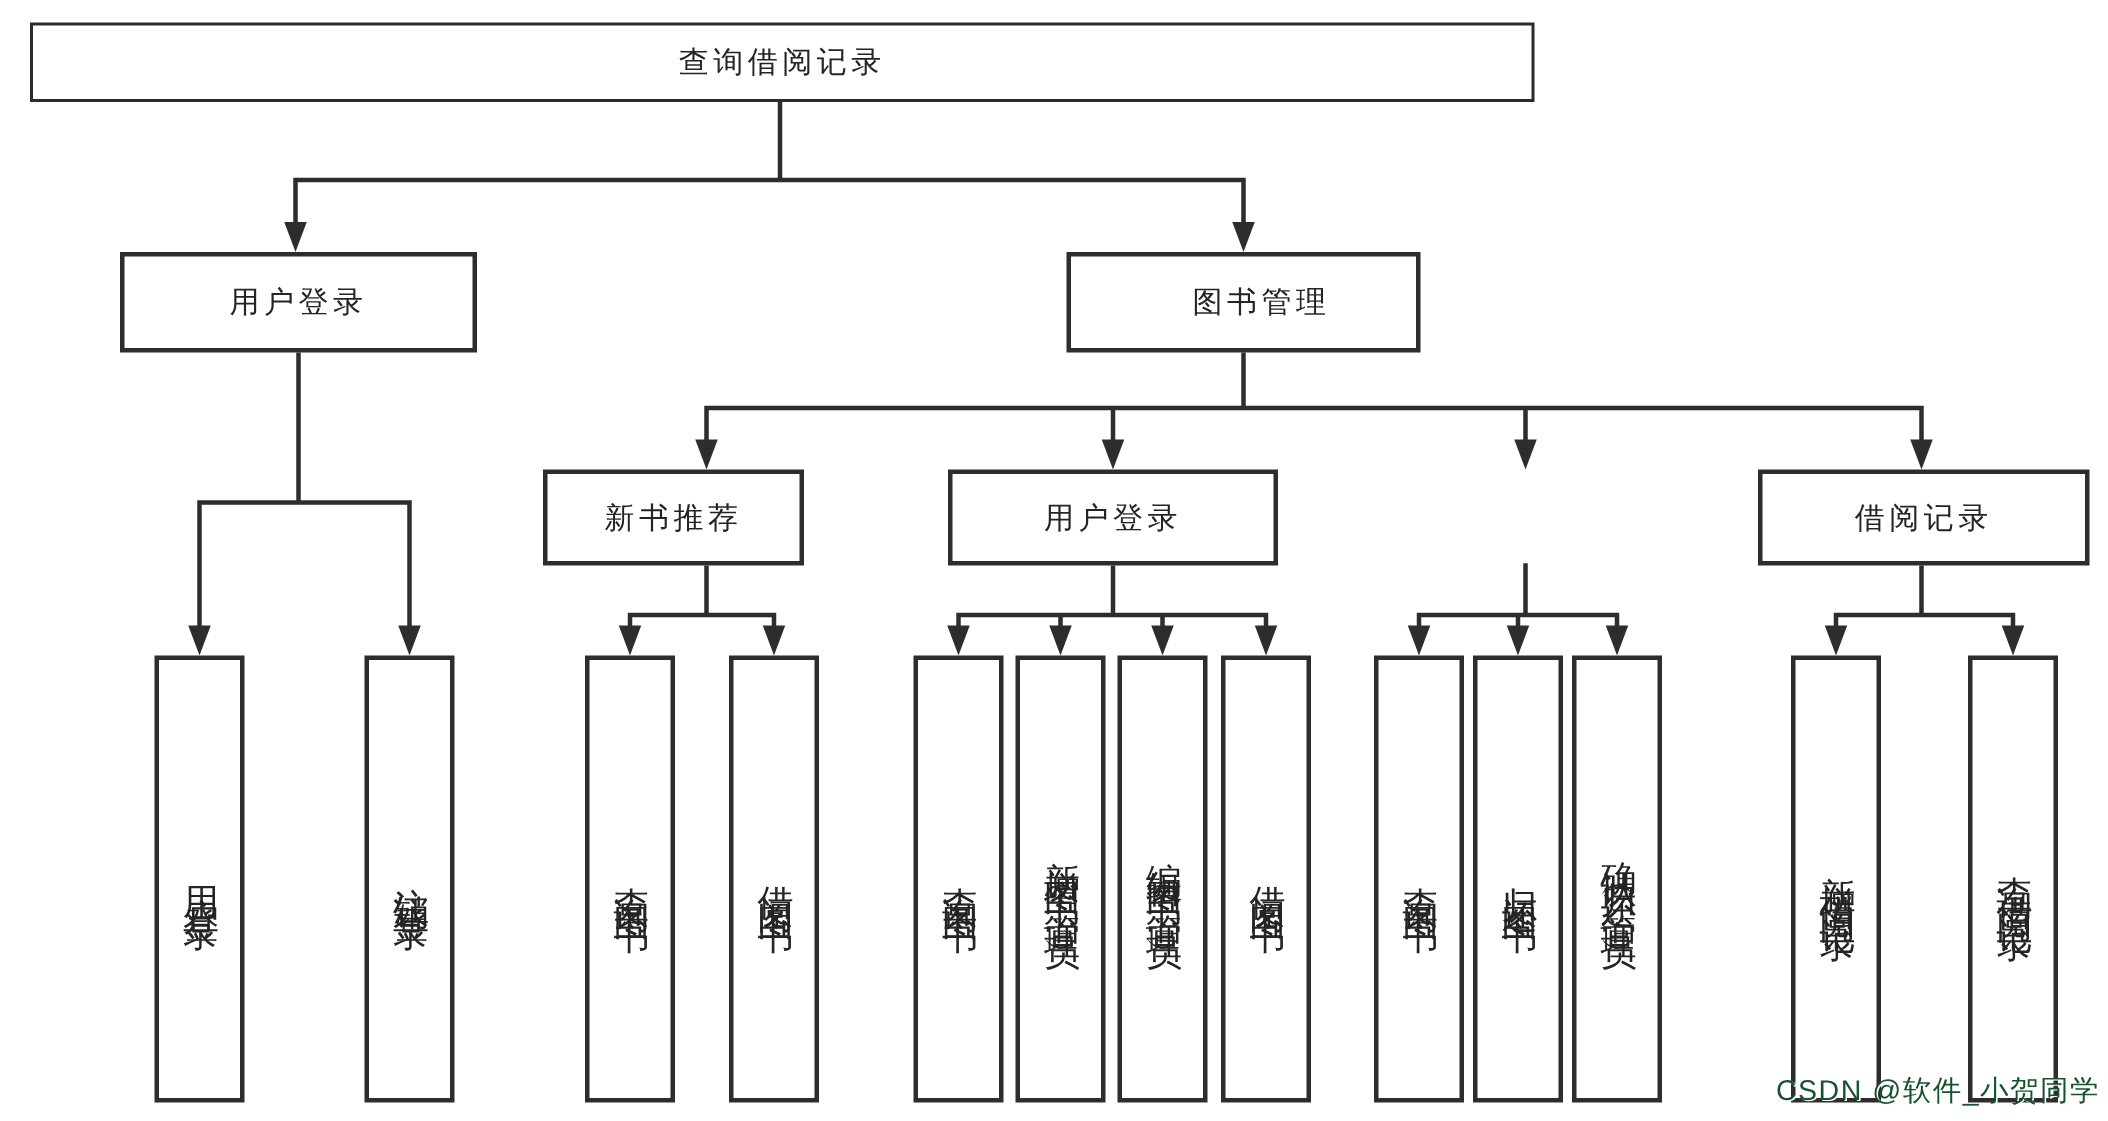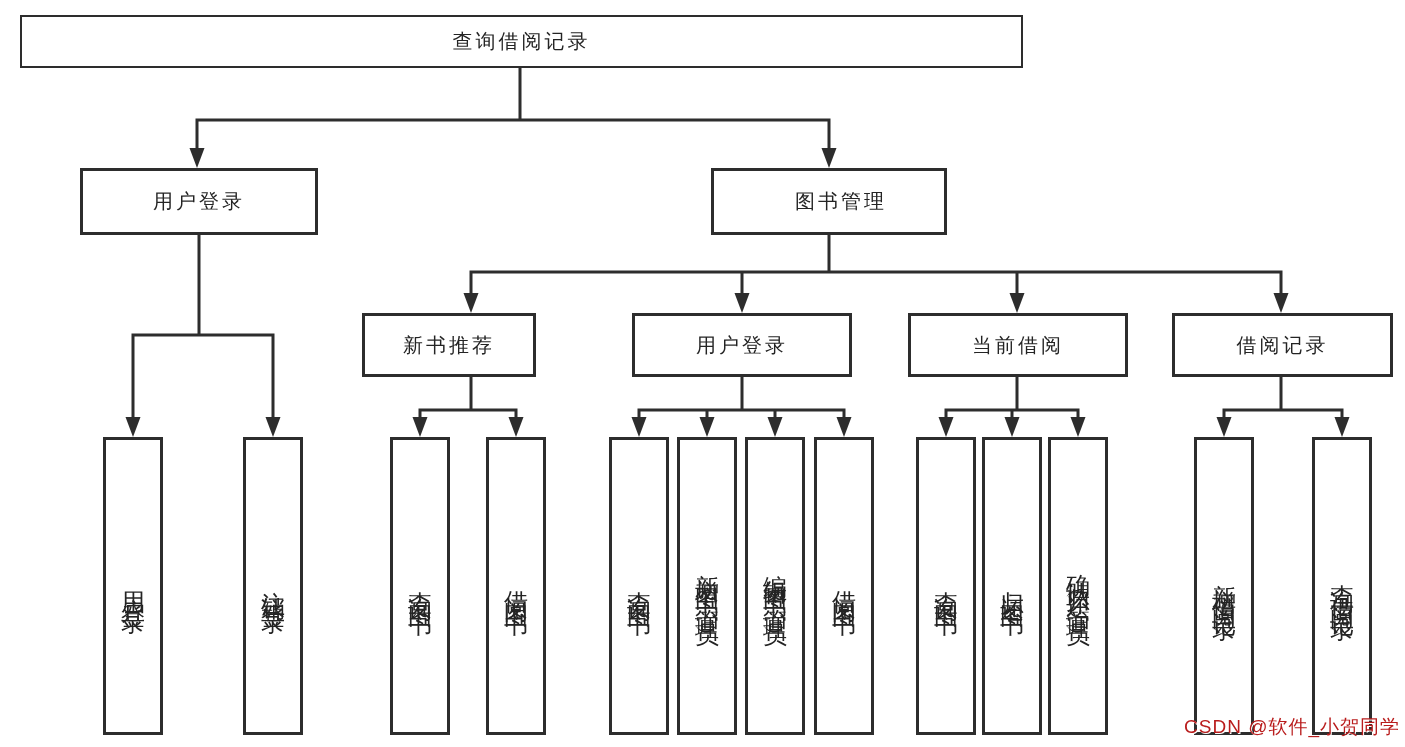--- a/index.html
+++ b/index.html
@@ -52,21 +52,21 @@
     letter-spacing: 7px;
     line-height: 1.0;
     white-space: nowrap;
   }
   .watermark {
     position: absolute;
     right: 5px;
     bottom: 7px;
     font-size: 19px;
     letter-spacing: 1px;
-    color: #b91c1c;
+    color: #14532d;
     z-index: 3;
     text-shadow: 1px 1px 0 #ffffff;
   }
 </style>
 </head>
 <body>
 
 <div class="stage">
 
   <svg class="connectors" viewBox="0 0 1405 747" xmlns="http://www.w3.org/2000/svg" aria-hidden="true">
@@ -122,23 +122,20 @@
   <div class="box h" style="left:711px; top:168px; width:236px; height:67px;padding-left:24px;">
     <span>图书管理</span>
   </div>
 
   <div class="box h" style="left:362px; top:313px; width:174px; height:64px;">
     <span>新书推荐</span>
   </div>
   <div class="box h" style="left:632px; top:313px; width:220px; height:64px;">
     <span>用户登录</span>
   </div>
-  <div class="box h" style="left:908px; top:313px; width:220px; height:64px;">
-    <span>当前借阅</span>
-  </div>
   <div class="box h" style="left:1172px; top:313px; width:221px; height:64px;">
     <span>借阅记录</span>
   </div>
 
   <div class="box v" style="left:103px; top:437px; width:60px; height:298px;">
     <span class="vtext">用户登录</span>
   </div>
   <div class="box v" style="left:243px; top:437px; width:60px; height:298px;">
     <span class="vtext">注销登录</span>
   </div>

